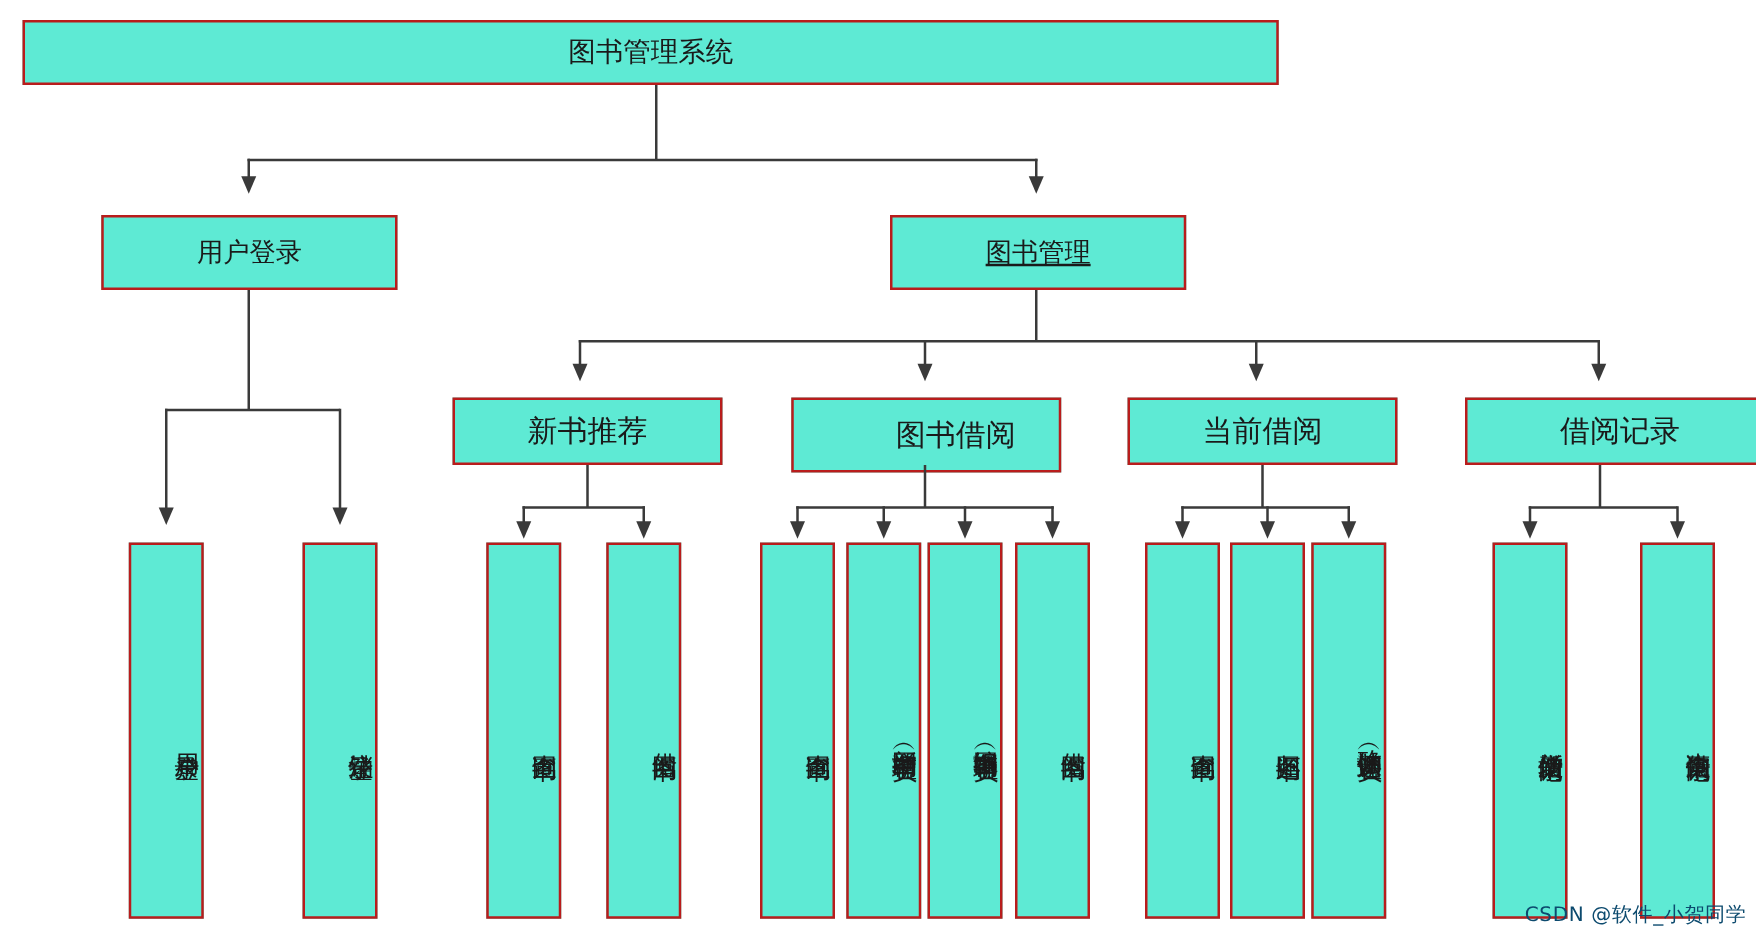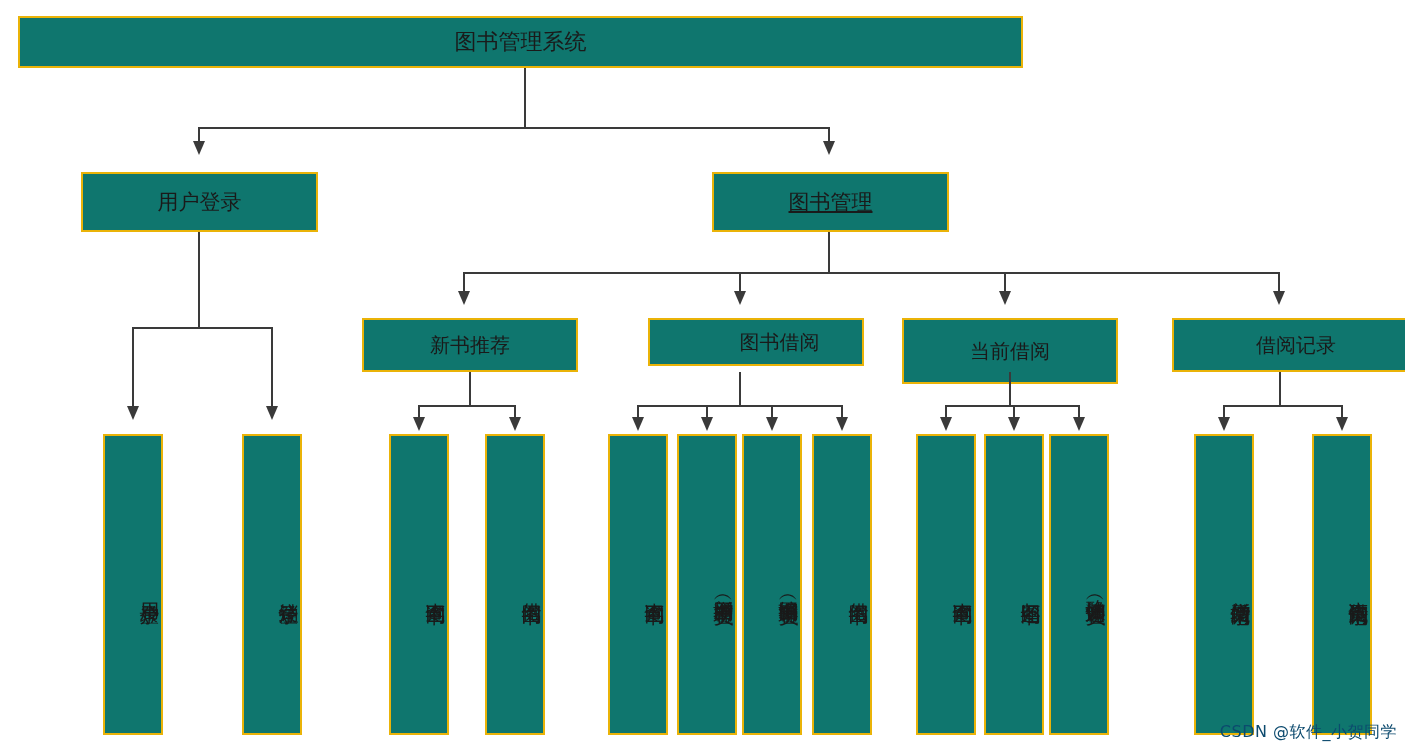--- a/index.html
+++ b/index.html
@@ -13,35 +13,35 @@
   #canvas {
     position: relative;
     width: 1405px;
     height: 747px;
     background: #ffffff;
     overflow: hidden;
   }
   .node {
     position: absolute;
     box-sizing: border-box;
-    border: 2px solid #eab308;
-    background: #0f766e;
+    border: 2px solid #b91c1c;
+    background: #5eead4;
     display: flex;
     align-items: center;
     justify-content: center;
     color: #1a1a1a;
   }
   .node.root {
     font-size: 22px;
   }
   .node.l1 {
     font-size: 21px;
   }
   .node.l2 {
-    font-size: 20px;
+    font-size: 24px;
     justify-content: center;
   }
   .node.leaf {
     writing-mode: vertical-rl;
     text-orientation: upright;
     font-size: 20px;
     line-height: 1.18;
     letter-spacing: 1px;
     align-items: flex-start;
     justify-content: center;
@@ -115,24 +115,24 @@
   <div class="edge v" style="left:739px; top:272px; width:2px; height:22px;"></div>
   <div class="arrow" style="left:734px; top:291px;"></div>
   <div class="edge v" style="left:1004px; top:272px; width:2px; height:22px;"></div>
   <div class="arrow" style="left:999px; top:291px;"></div>
   <div class="edge v" style="left:1278px; top:272px; width:2px; height:22px;"></div>
   <div class="arrow" style="left:1273px; top:291px;"></div>
 
   <div class="node l2" style="left:362px; top:318px; width:216px; height:54px;">
     <span>新书推荐</span>
   </div>
-  <div class="node l2" style="left:648px; top:318px; width:216px; height:48px;padding-left:47px;">
+  <div class="node l2" style="left:633px; top:318px; width:216px; height:60px;padding-left:47px;">
     <span>图书借阅</span>
   </div>
-  <div class="node l2" style="left:902px; top:318px; width:216px; height:66px;">
+  <div class="node l2" style="left:902px; top:318px; width:216px; height:54px;">
     <span>当前借阅</span>
   </div>
   <div class="node l2" style="left:1172px; top:318px; width:248px; height:54px;">
     <span>借阅记录</span>
   </div>
 
   <div class="edge v" style="left:469px; top:372px; width:2px; height:34px;"></div>
   <div class="edge h" style="left:418px; top:405px; width:98px; height:2px;"></div>
   <div class="edge v" style="left:418px; top:405px; width:2px; height:14px;"></div>
   <div class="arrow" style="left:413px; top:417px;"></div>

